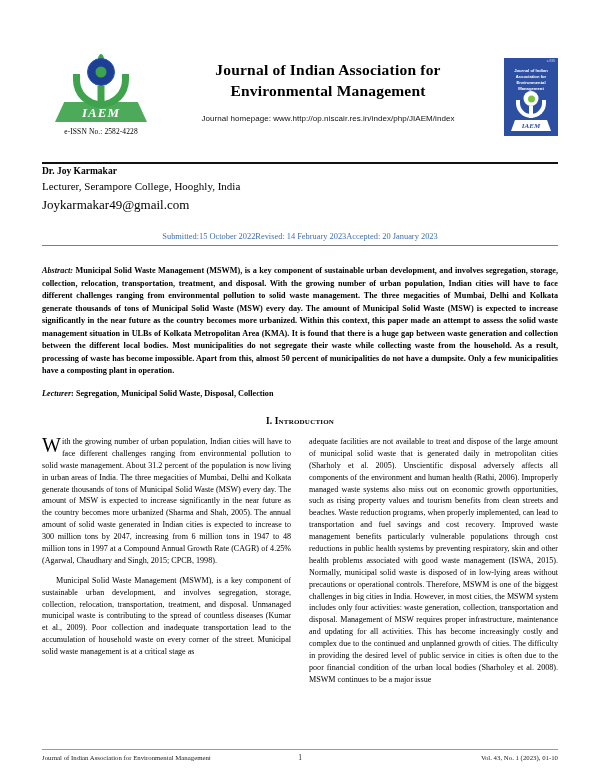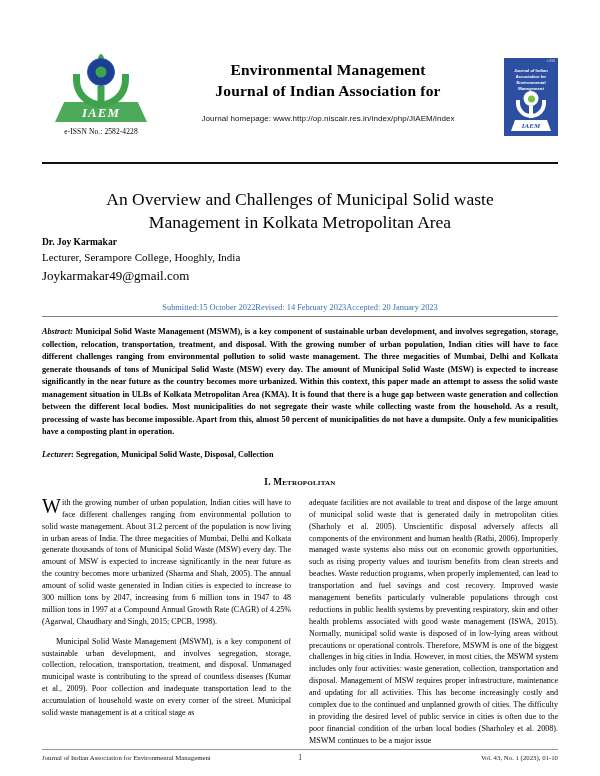--- a/index.html
+++ b/index.html
@@ -270,21 +270,21 @@
     font-size: 8.4px;
     font-weight: 500;
   }
   .dates-rule {
     margin-top: 4px;
     border-top: 1px solid #7e7e7e;
   }
 
   
   .abstract {
-    margin-top: 9px;
+    margin-top: 19px;
     font-size: 8.2px;
     line-height: 1.52;
     text-align: justify;
     font-weight: bold;
     letter-spacing: .02px;
   }
   .abstract .lbl {
     font-style: italic;
     font-weight: bold;
   }
@@ -373,22 +373,22 @@
         <div class="logo-hands"></div>
         <div class="logo-stem"></div>
         <div class="logo-base"></div>
         <div class="logo-base-text">IAEM</div>
       </div>
       <div class="issn">e-ISSN No.: 2582-4228</div>
     </div>
 
     <div class="mast-center">
       <div class="journal-title">
+        <div>Journal of Indian Association for</div>
         <div>Environmental Management</div>
-        <div>Journal of Indian Association for</div>
       </div>
       <div class="journal-homepage">Journal homepage: www.http://op.niscair.res.in/index/php/JIAEM/index</div>
     </div>
 
     <div class="mast-right">
       <div class="cover">
         <div class="cover-issn">e-ISSN</div>
         <div class="cover-title">Journal of Indian Association for Environmental Management</div>
         <div class="cover-logo">
           <div class="cl-globe"></div>
@@ -396,21 +396,20 @@
           <div class="cl-stem"></div>
           <div class="cl-base"></div>
           <div class="cl-base-text">IAEM</div>
         </div>
       </div>
     </div>
   </div>
 
   <div class="mast-rule"></div>
 
-  <div class="article-title">An Overview and Challenges of Municipal Solid waste Management in Kolkata Metropolitan Area</div>
 
   <div class="authors">
     <div class="author-name">Dr. Joy Karmakar</div>
     <div class="author-aff">Lecturer, Serampore College, Hooghly, India</div>
     <div class="author-email">Joykarmakar49@gmail.com</div>
   </div>
 
   <div class="dates">
     <span>Submitted:15 October 2022</span>
     <span>Revised: 14 February 2023</span>
@@ -419,21 +418,21 @@
   <div class="dates-rule"></div>
 
   <div class="abstract">
     <span class="lbl">Abstract:</span><span> Municipal Solid Waste Management (MSWM), is a key component of sustainable urban development, and involves segregation, storage, collection, relocation, transportation, treatment, and disposal. With the growing number of urban population, Indian cities will have to face different challenges ranging from environmental pollution to solid waste management. The three megacities of Mumbai, Delhi and Kolkata generate thousands of tons of Municipal Solid Waste (MSW) every day. The amount of Municipal Solid Waste (MSW) is expected to increase significantly in the near future as the country becomes more urbanized. Within this context, this paper made an attempt to assess the solid waste management situation in ULBs of Kolkata Metropolitan Area (KMA). It is found that there is a huge gap between waste generation and collection between the different local bodies. Most municipalities do not segregate their waste while collecting waste from the household. As a result, processing of waste has become impossible. Apart from this, almost 50 percent of municipalities do not have a dumpsite. Only a few municipalities have a composting plant in operation.</span>
   </div>
 
   <div class="keywords">
     <span class="lbl">Lecturer</span><span>: Segregation, Municipal Solid Waste, Disposal, Collection</span>
   </div>
 
-  <div class="section-head">I. Metropolitan</div>
+  <div class="section-head">I. Introduction</div>
 
   <div class="columns">
     <div class="col">
       <p class="dropcap-para"><span class="dropcap">W</span><span>ith the growing number of urban population, Indian cities will have to face different challenges ranging from environmental pollution to solid waste management. About 31.2 percent of the population is now living in urban areas of India. The three megacities of Mumbai, Delhi and Kolkata generate thousands of tons of Municipal Solid Waste (MSW) every day. The amount of MSW is expected to increase significantly in the near future as the country becomes more urbanized (Sharma and Shah, 2005). The annual amount of solid waste generated in Indian cities is expected to increase to 300 million tons by 2047, increasing from 6 million tons in 1947 to 48 million tons in 1997 at a Compound Annual Growth Rate (CAGR) of 4.25% (Agarwal, Chaudhary and Singh, 2015; CPCB, 1998).</span></p>
       <p>Municipal Solid Waste Management (MSWM), is a key component of sustainable urban development, and involves segregation, storage, collection, relocation, transportation, treatment, and disposal. Unmanaged municipal waste is contributing to the spread of countless diseases (Kumar et al., 2009). Poor collection and inadequate transportation lead to the accumulation of household waste on every corner of the street. Municipal solid waste management is at a critical stage as</p>
     </div>
     <div class="col">
       <p class="no-indent">adequate facilities are not available to treat and dispose of the large amount of municipal solid waste that is generated daily in metropolitan cities (Sharholy et al. 2005). Unscientific disposal adversely affects all components of the environment and human health (Rathi, 2006). Improperly managed waste systems also miss out on economic growth opportunities, such as rising property values and tourism benefits from clean streets and beaches. Waste reduction programs, when properly implemented, can lead to transportation and fuel savings and cost recovery. Improved waste management benefits particularly vulnerable populations through cost reductions in public health systems by preventing respiratory, skin and other health problems associated with good waste management (ISWA, 2015). Normally, municipal solid waste is disposed of in low-lying areas without precautions or operational controls. Therefore, MSWM is one of the biggest challenges in big cities in India. However, in most cities, the MSWM system includes only four activities: waste generation, collection, transportation and disposal. Management of MSW requires proper infrastructure, maintenance and updating for all activities. This has become increasingly costly and complex due to the continued and unplanned growth of cities. The difficulty in providing the desired level of public service in cities is often due to the poor financial condition of the urban local bodies (Sharholey et al. 2008). MSWM continues to be a major issue</p>
     </div>
   </div>

